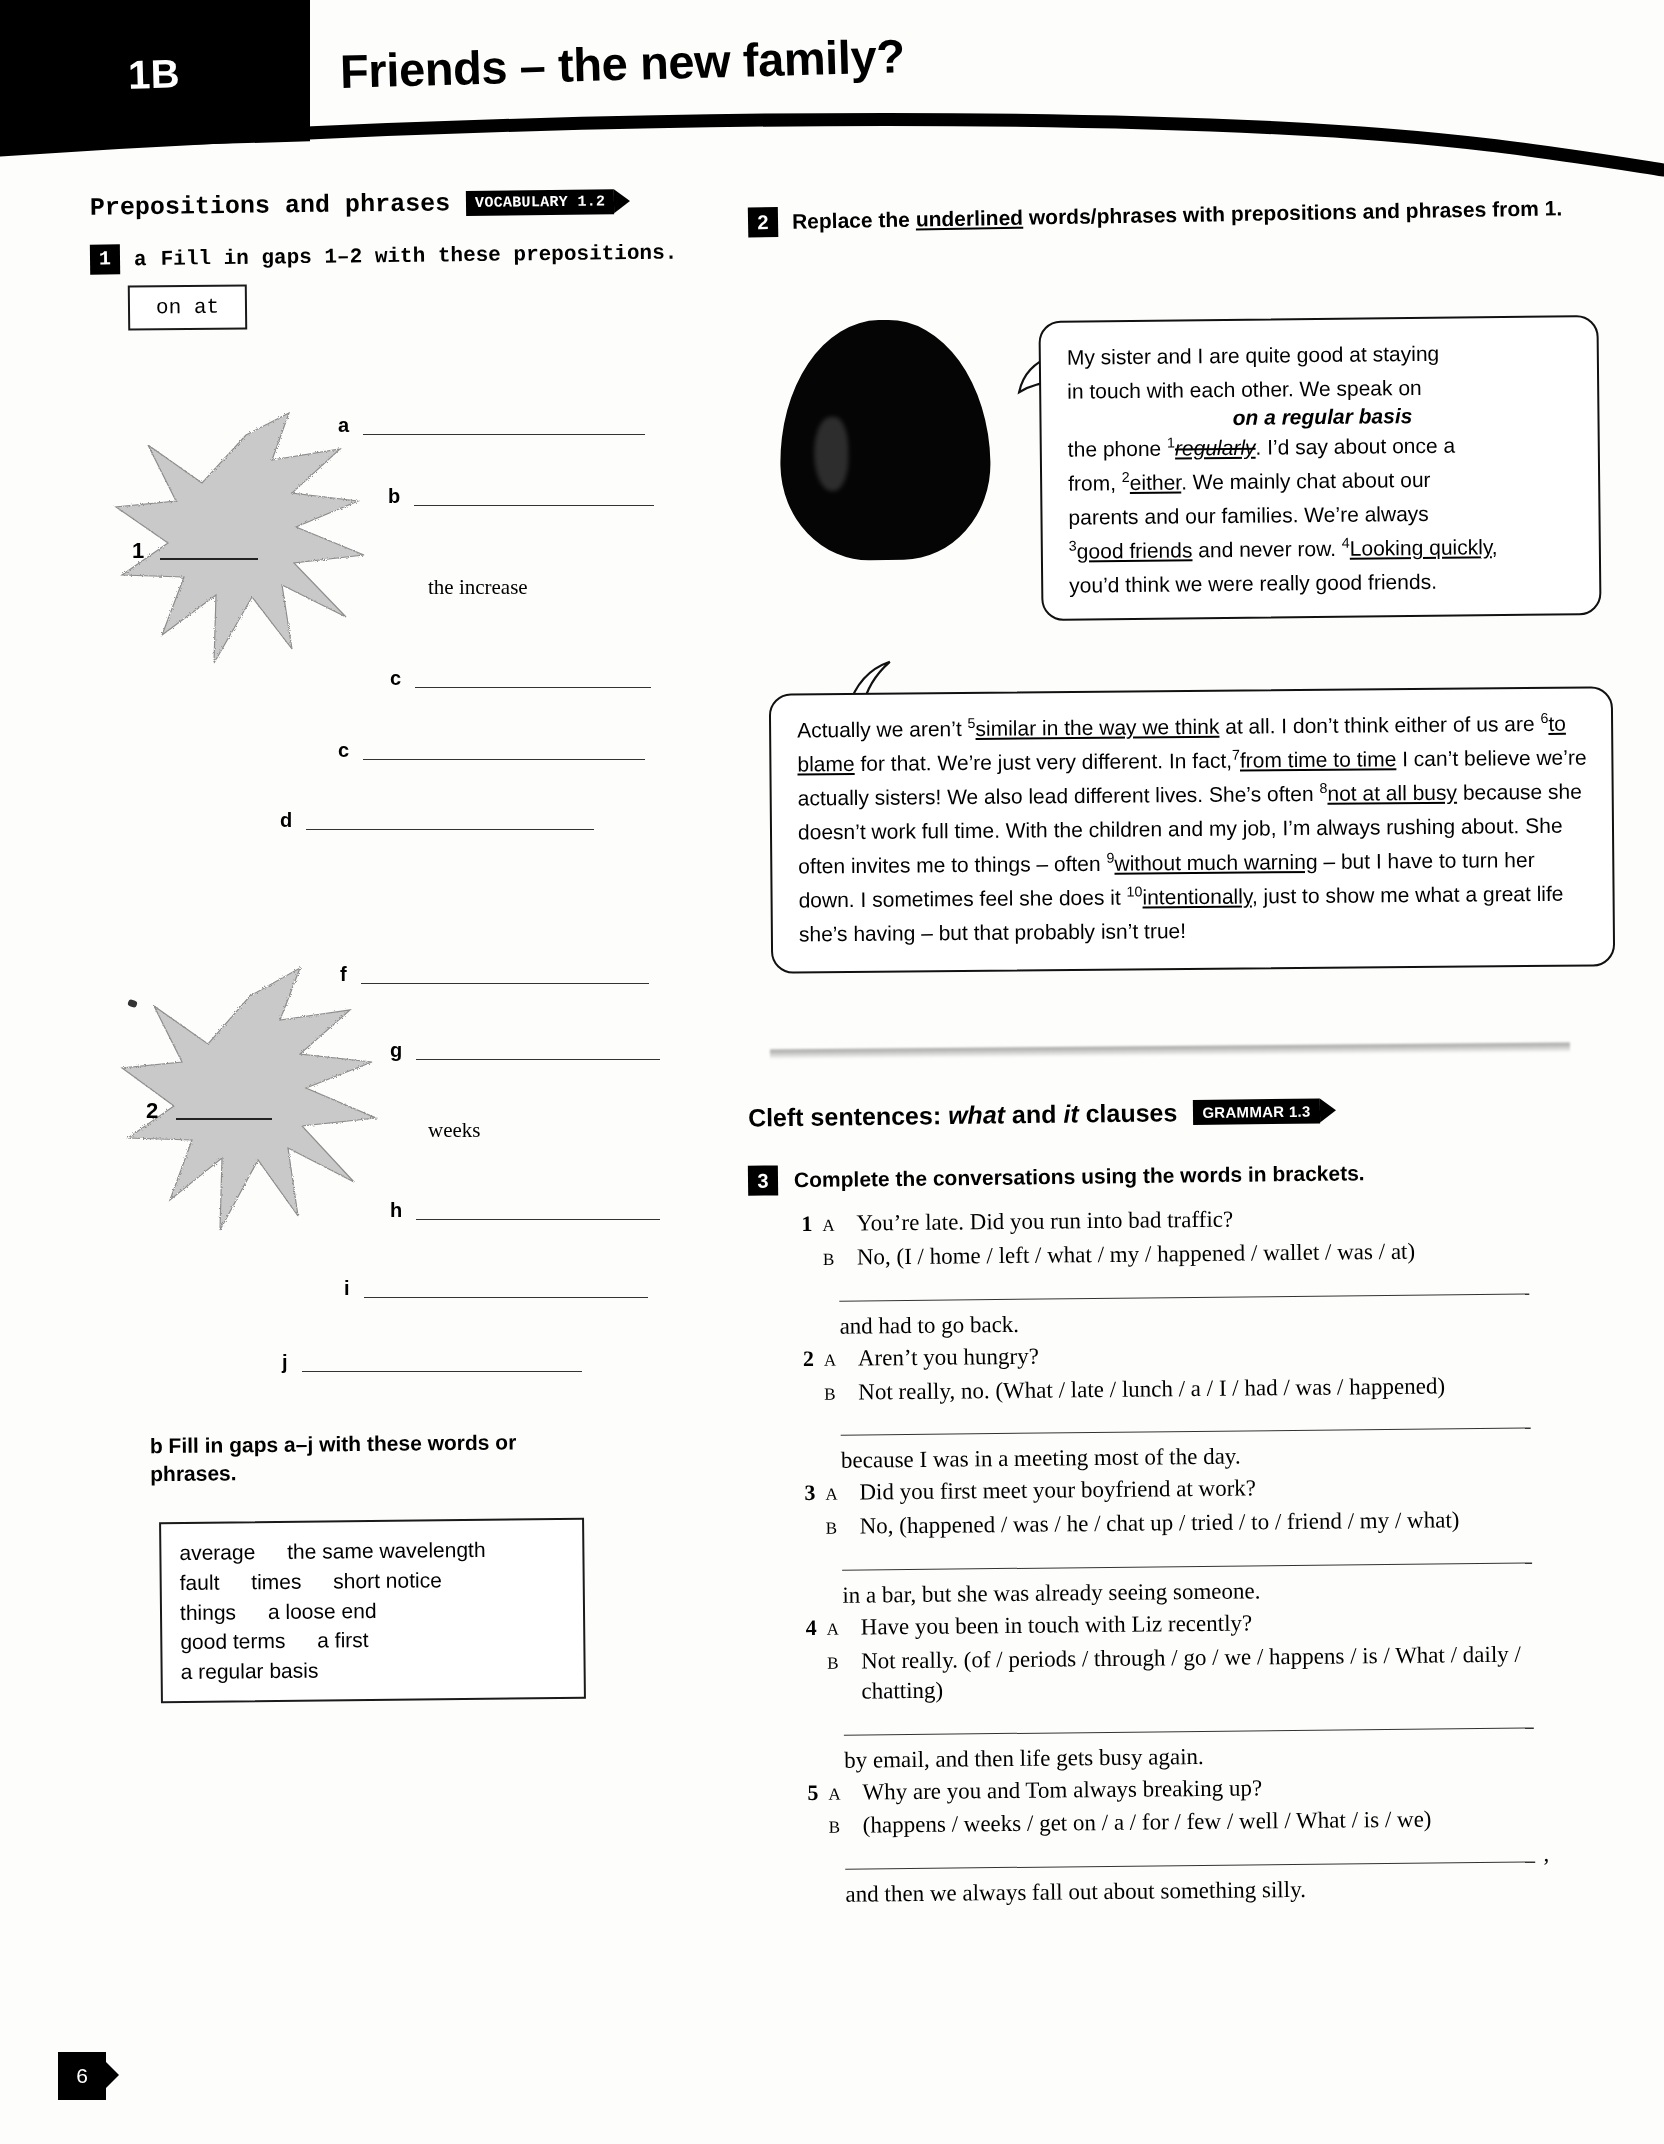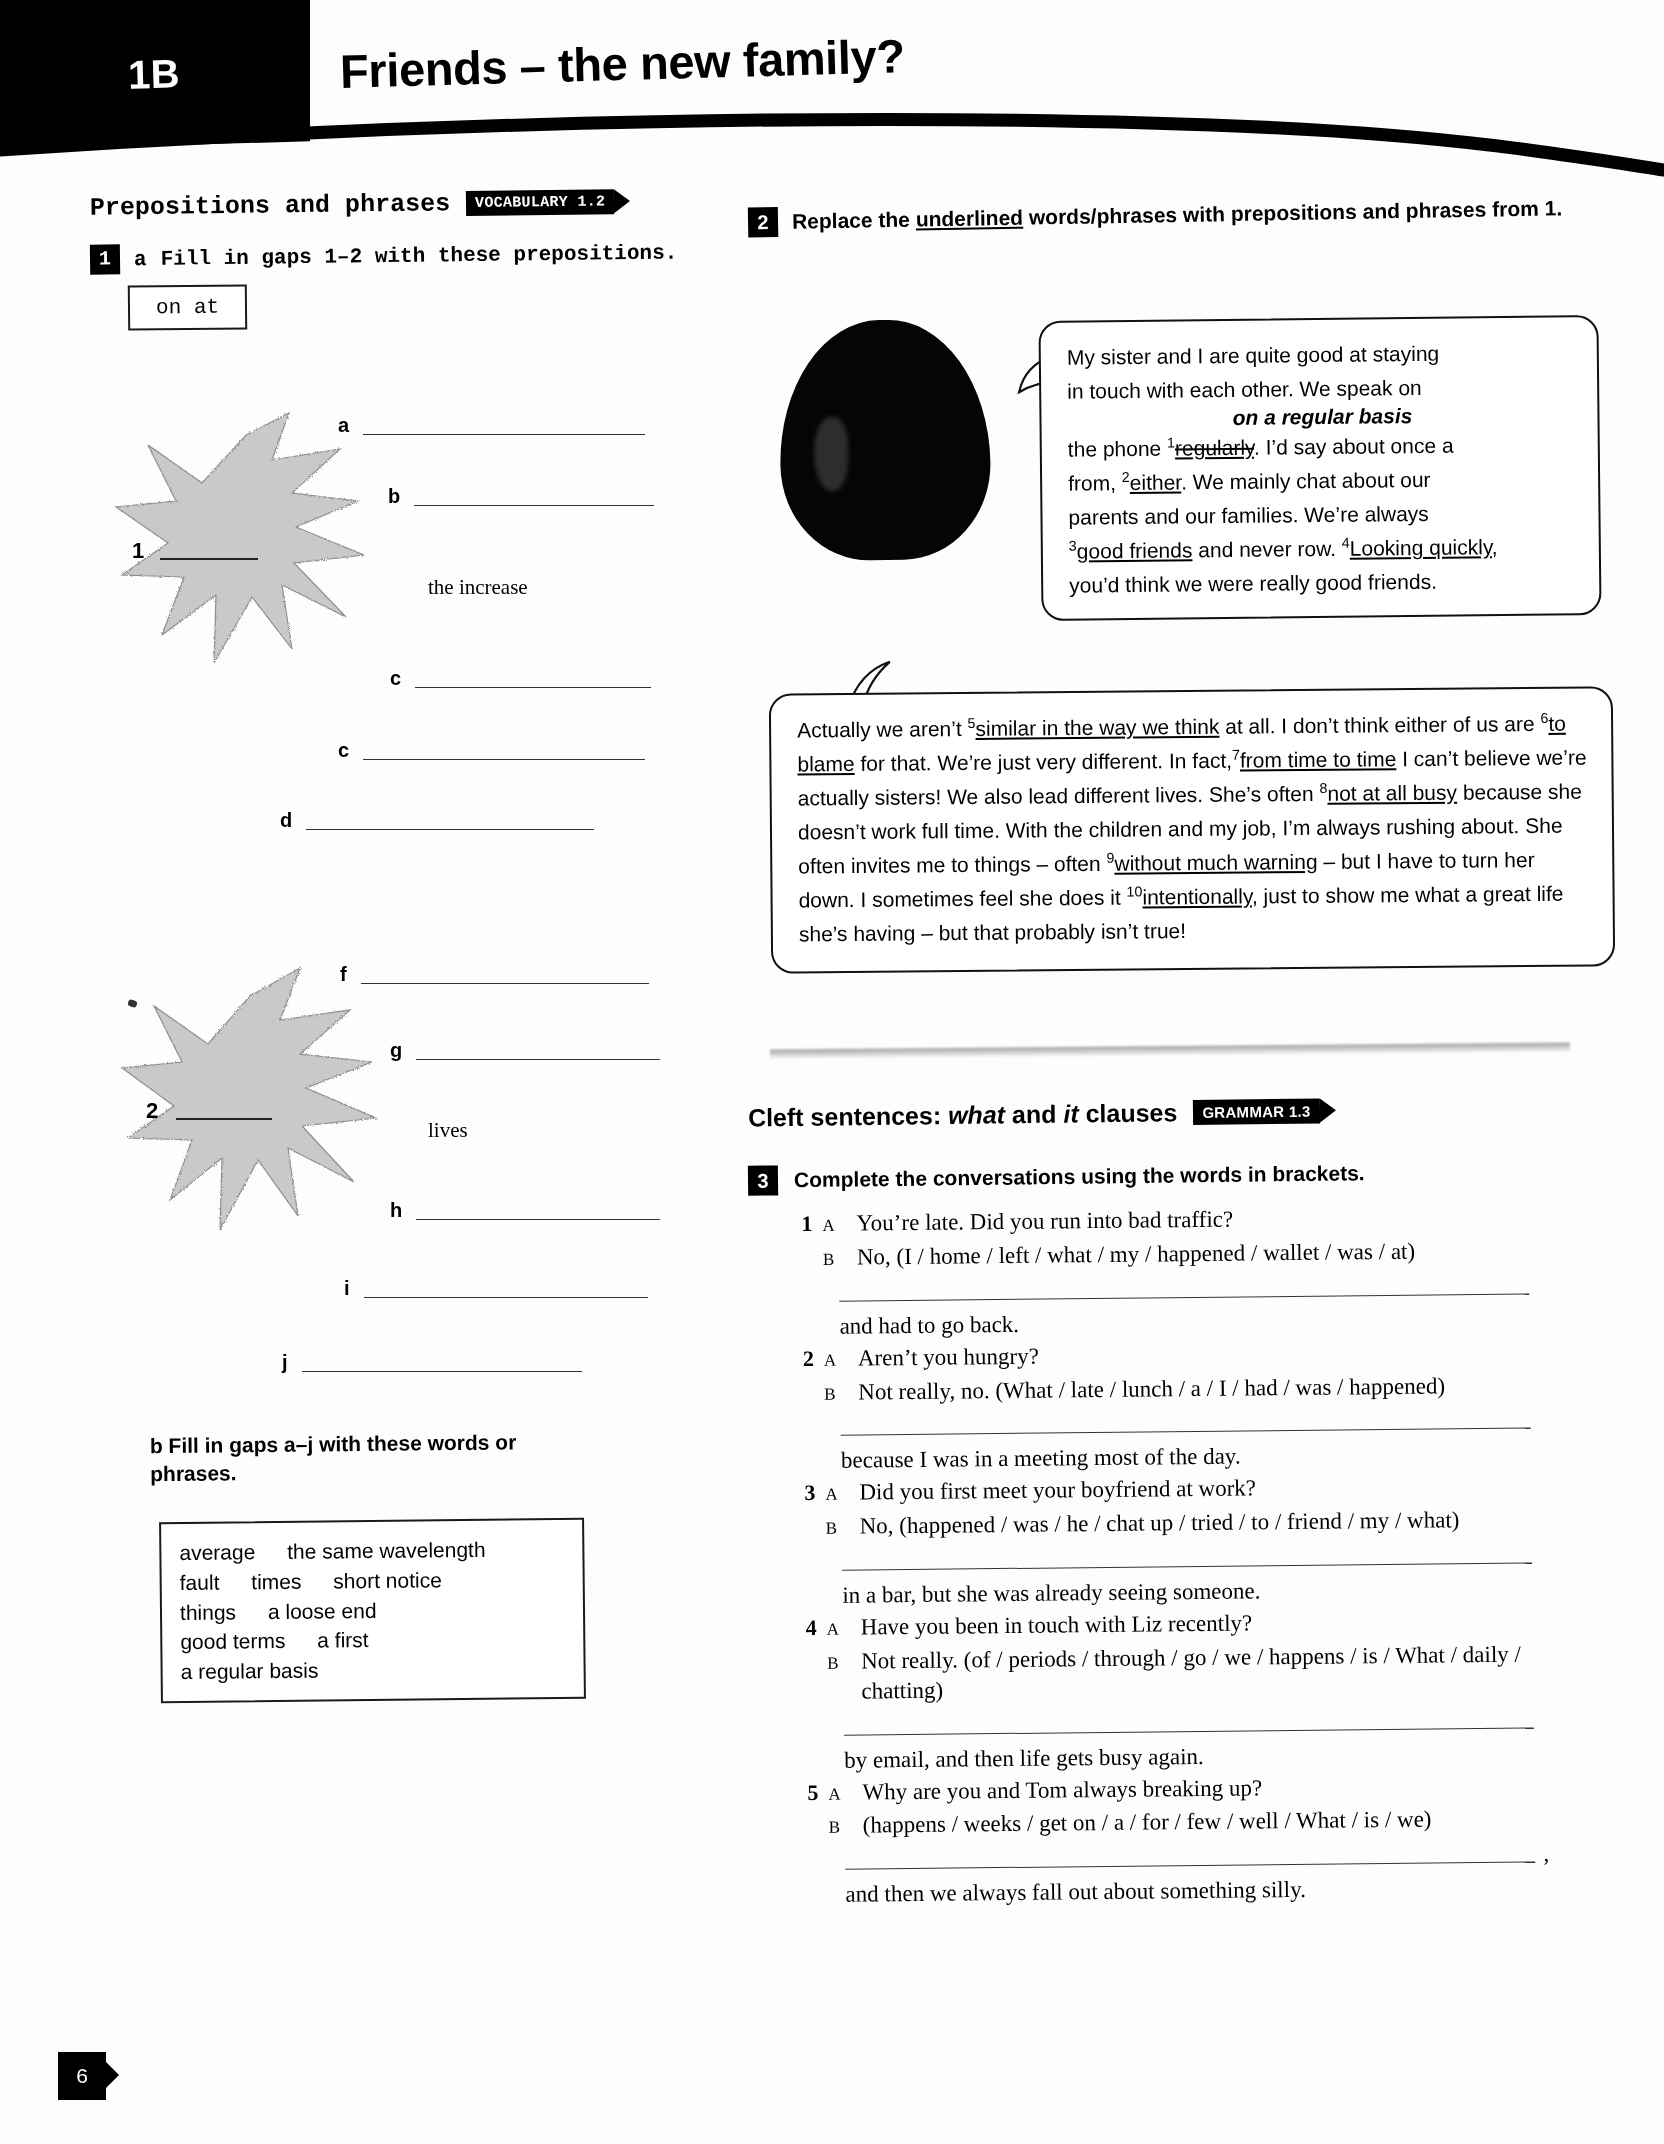--- a/index.html
+++ b/index.html
@@ -117,21 +117,21 @@
   .bubble{
     position:absolute;border:2.2px solid #111;border-radius:22px;
     background:#fff;font-size:21px;line-height:1.62;
   }
   .bubble1{left:1040px;top:318px;width:510px;padding:18px 20px 16px 26px;
            transform:rotate(-0.6deg);}
   .bubble2{left:770px;top:690px;width:790px;padding:18px 24px 20px 26px;
            transform:rotate(-0.5deg);}
   .tail1{position:absolute;left:1017px;top:352px;transform:rotate(-0.6deg);}
   .tail2{position:absolute;left:840px;top:660px;transform:rotate(-0.5deg);}
-  .strike{text-decoration:line-through underline;}
+  .strike{text-decoration:line-through underline;font-style:italic;}
   .hand{
     display:block;text-align:center;font-style:italic;font-weight:bold;
     font-size:21px;margin:-6px 0 -4px 0;
   }
   sup{font-size:.68em;vertical-align:super;line-height:0;}
 
   .shadowline{
     position:absolute;left:770px;top:1046px;width:800px;height:10px;
     background:linear-gradient(to bottom,rgba(0,0,0,.35),rgba(0,0,0,0));
     transform:rotate(-0.5deg);filter:blur(1px);
@@ -284,21 +284,21 @@
 
   <div class="gap-row" style="left:340px;top:964px;">
     <span class="gap-letter">f</span>
     <span class="gap-rule" style="width:288px;"></span>
   </div>
   <div class="gap-row" style="left:390px;top:1040px;">
     <span class="gap-letter">g</span>
     <span class="gap-rule" style="width:244px;"></span>
   </div>
   <div class="gap-row" style="left:428px;top:1118px;">
-    <span class="gap-word">lives</span>
+    <span class="gap-word">weeks</span>
   </div>
   <div class="gap-row" style="left:390px;top:1200px;">
     <span class="gap-letter">h</span>
     <span class="gap-rule" style="width:244px;"></span>
   </div>
   <div class="gap-row" style="left:344px;top:1278px;">
     <span class="gap-letter">i</span>
     <span class="gap-rule" style="width:284px;"></span>
   </div>
   <div class="gap-row" style="left:282px;top:1352px;">

